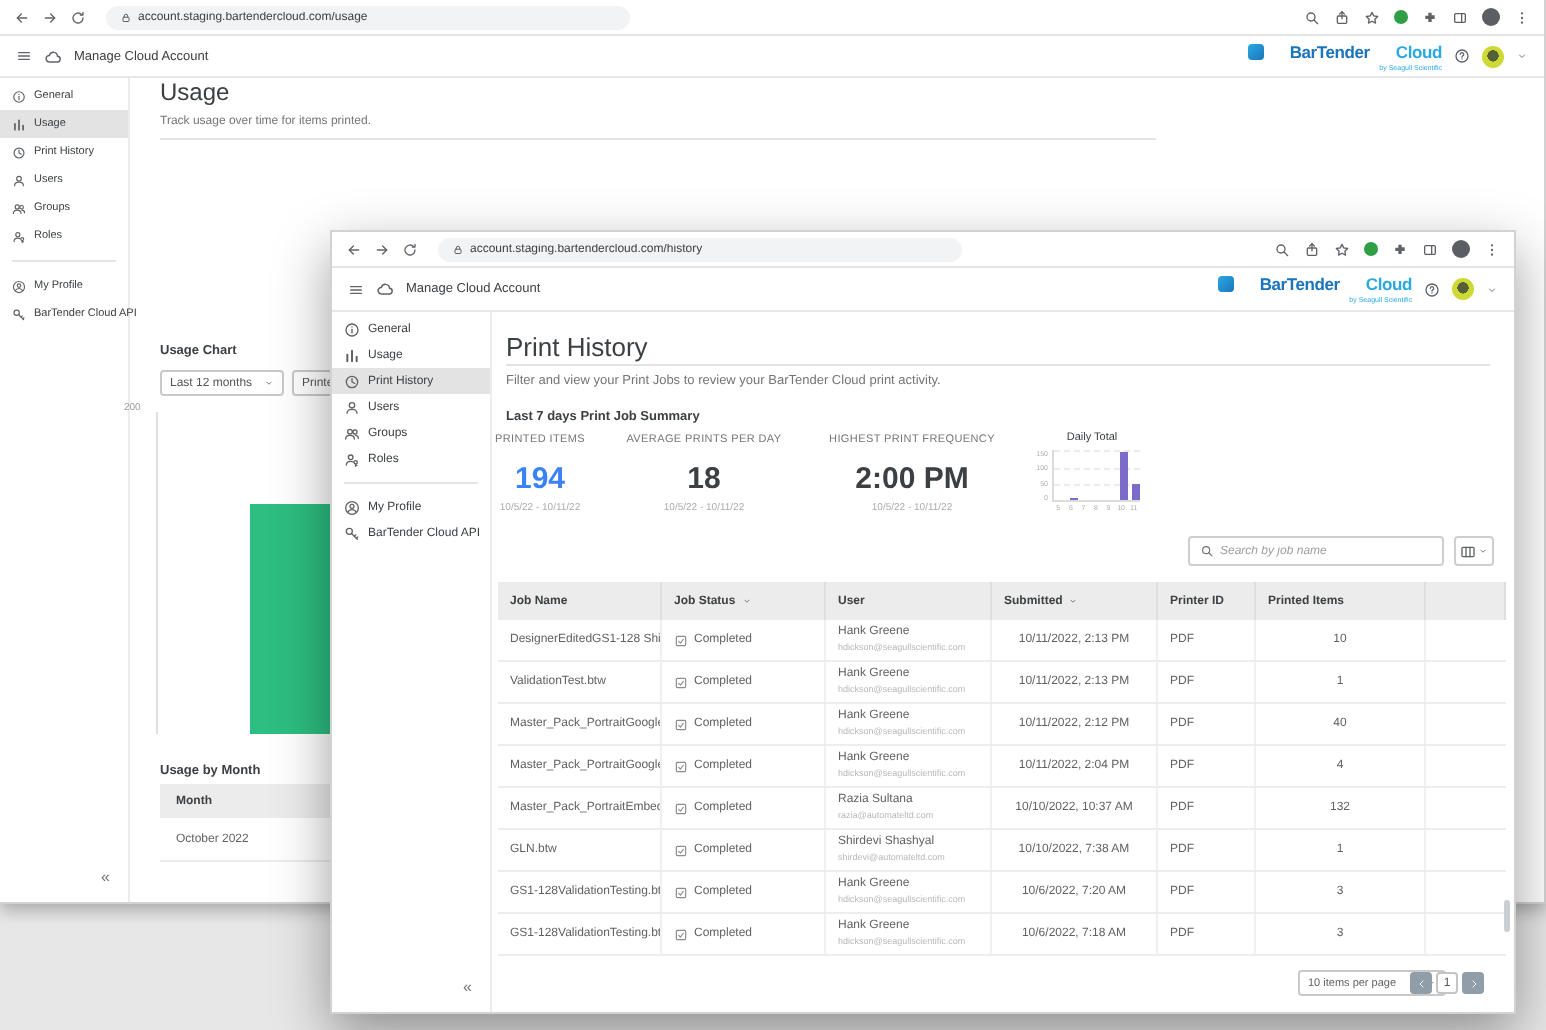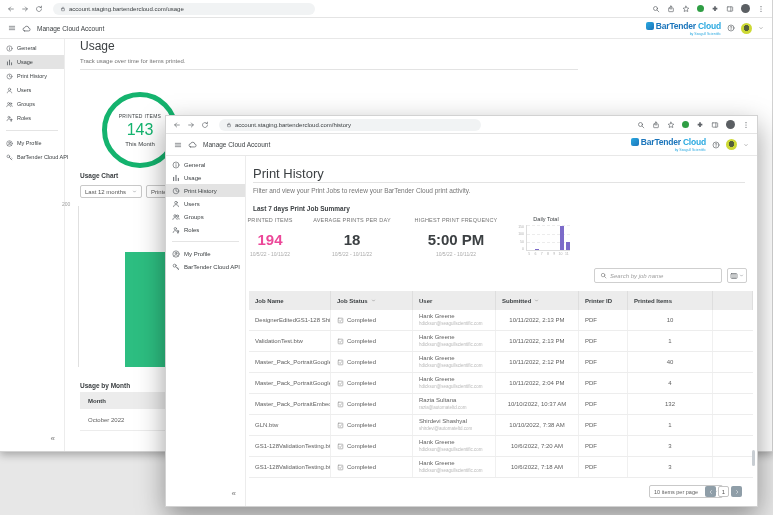--- a/index.html
+++ b/index.html
@@ -25,21 +25,21 @@
   .chrome-right{margin-left:auto;display:flex;align-items:center;gap:7px;font-size:8px}
   .greendot{width:7px;height:7px;border-radius:50%;background:#2f9e44}
   .chrome-avatar{width:9px;height:9px;border-radius:50%;background:#5b5f63}
 
   
   .appbar{display:flex;align-items:center;gap:6px;padding:0 8px;background:#fff;border-bottom:1px solid #e8e8e8}
   #backwin .appbar{height:21px}
   #frontwin .appbar{height:22px}
   .app-title{font-size:6.5px;color:#3c4043}
   .appbar-right{margin-left:auto;display:flex;align-items:center;gap:6px}
-  .logo-row{display:flex;align-items:center;gap:2px}
+  .logo-row{display:flex;align-items:center;gap:13px}
   .logo-mark{width:8px;height:8px;border-radius:2px;background:linear-gradient(135deg,#2aa9e0,#1b75bb)}
   .logo-name{font-size:8.5px;font-weight:bold;color:#1b75bb;letter-spacing:-.2px}
   .logo-suffix{font-size:8.5px;font-weight:bold;color:#2aa9e0;letter-spacing:-.2px}
   .logo-tag{font-size:3.5px;color:#2aa9e0;text-align:right;margin-top:1px}
   .avatar{width:11px;height:11px;border-radius:50%;background:radial-gradient(circle at 50% 45%,#55603a 0 34%,#cdd935 35%)}
 
   
   .sidebar{position:absolute;left:0;bottom:0;background:#fff;border-right:1px solid #ececec;padding-top:2px}
   #backwin .sidebar{top:39px;width:65px}
   #frontwin .sidebar{top:40px;width:80px}
@@ -76,21 +76,21 @@
   .m-row{height:22px;display:flex;align-items:center;padding:0 8px;font-size:6px;color:#616161;border-bottom:1px solid #ececec;background:#fff}
 
   
   #f-title{left:87px;top:50px;font-size:13px;color:#3c4043}
   #f-divider{left:87px;top:66px;width:492px;height:1px;background:#e3e3e3}
   #f-sub{left:87px;top:71px;font-size:6.5px;color:#757575}
   #f-sum{left:87px;top:89px;font-size:6.5px;font-weight:bold;color:#3c4043}
   .stat{position:absolute;top:101px;text-align:center}
   .s-label{font-size:5.5px;color:#757575;letter-spacing:.2px;line-height:1.3;height:13px;display:flex;align-items:flex-start;justify-content:center}
   .s-value{font-size:15px;color:#3c4043;font-weight:bold;margin-top:1px}
-  .s-value.accent{color:#ec4899}
+  .s-value.accent{color:#3b82f6}
   .s-range{font-size:5px;color:#ababab;margin-top:3px}
   #f-minichart{left:352px;top:100px;width:56px}
   .mc-title{font-size:5.5px;color:#3c4043;text-align:center;margin-bottom:3px}
   .mc-body{display:flex}
   .mc-y{display:flex;flex-direction:column;justify-content:space-between;font-size:3.5px;color:#b0b0b0;height:26px;padding-right:2px;text-align:right;width:8px}
   .mc-plot{position:relative;width:44px;height:26px;border-left:1px solid #dcdcdc;border-bottom:1px solid #dcdcdc}
   .mc-grid{position:absolute;left:0;width:100%;height:0;border-top:1px dashed #ececec}
   .mc-bar{position:absolute;bottom:0;width:4px;background:#7c6bc9}
   .mc-x{display:flex;width:44px;margin-left:8px;font-size:3.5px;color:#b0b0b0;margin-top:1px}
   .mc-x div{flex:1;text-align:center}
@@ -319,25 +319,20 @@
           </span>
           <span class="lb">BarTender Cloud API</span>
         </div>
         <span class="collapse">«</span>
     </div>
 
     <div class="abs" id="b-title">Usage</div>
     <div class="abs" id="b-sub">Track usage over time for items printed.</div>
     <div class="abs" id="b-divider"></div>
 
-    <div class="abs" id="b-gauge">
-      <div class="g-label">PRINTED ITEMS</div>
-      <div class="g-value">143</div>
-      <div class="g-sub">This Month</div>
-    </div>
 
     <div class="abs" id="b-chart-title">Usage Chart</div>
     <div class="select" id="b-sel1">
       <span class="sel-label">Last 12 months</span>
       <span class="ic" style="font-size:5px">
           <svg viewBox="0 0 24 24">
             <polyline points="7,10 12,15 17,10"></polyline>
           </svg>
         </span>
     </div>
@@ -567,21 +562,21 @@
           <div class="s-value accent">194</div>
           <div class="s-range">10/5/22 - 10/11/22</div>
         </div>
         <div class="stat" style="left: 141px; width: 90px;">
           <div class="s-label">AVERAGE PRINTS PER DAY</div>
           <div class="s-value">18</div>
           <div class="s-range">10/5/22 - 10/11/22</div>
         </div>
         <div class="stat" style="left: 235px; width: 110px;">
           <div class="s-label">HIGHEST PRINT FREQUENCY</div>
-          <div class="s-value">5:00 PM</div>
+          <div class="s-value">2:00 PM</div>
           <div class="s-range">10/5/22 - 10/11/22</div>
         </div>
       </div>
 
     <div class="abs" id="f-minichart">
       <div class="mc-title" id="mc-title">Daily Total</div>
       <div class="mc-body">
         <div class="mc-y" id="mc-y">
             <div>150</div>
             <div>100</div>

